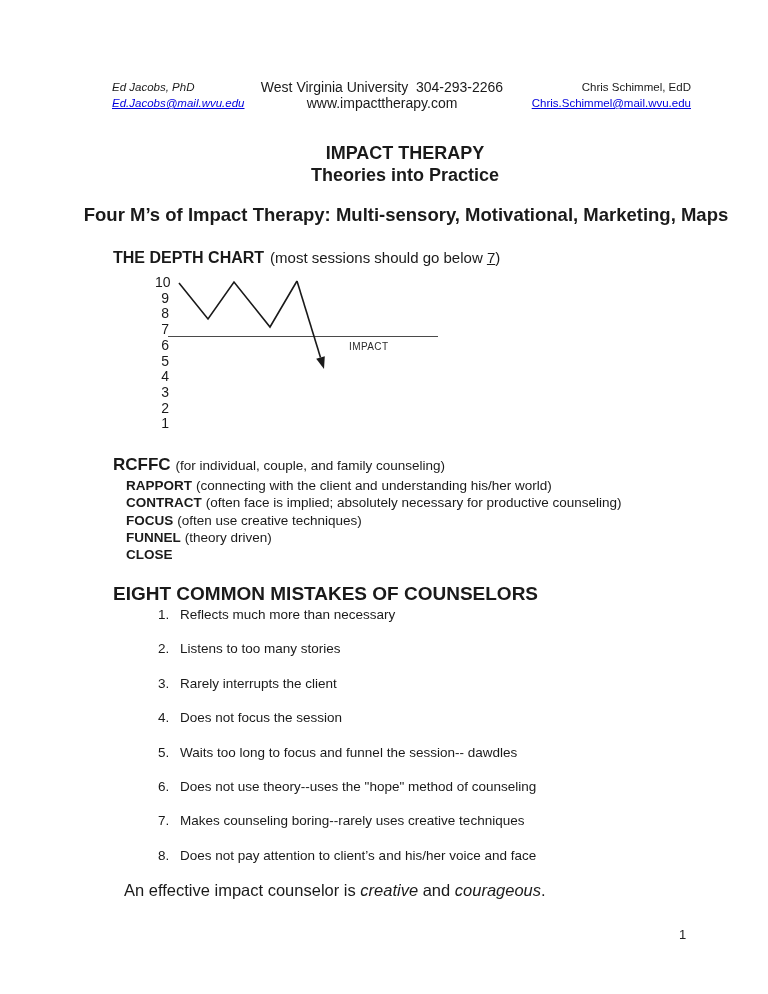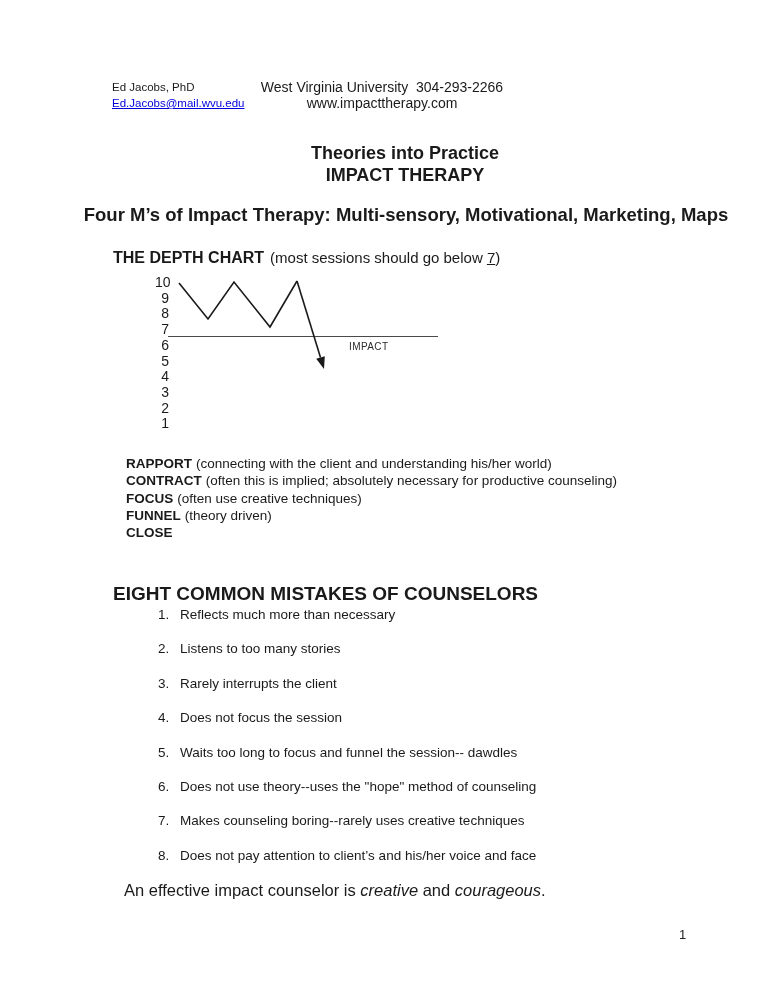--- a/index.html
+++ b/index.html
@@ -1,21 +1,21 @@
 <!DOCTYPE html>
 <html><head>
 <meta charset="utf-8">
 <style>
   html,body { margin:0; padding:0; background:#ffffff; }
   .page {
     position:relative; width:768px; height:994px; background:#ffffff;
     font-family:"Liberation Sans","DejaVu Sans",sans-serif; color:#1a1a1a; overflow:hidden;
   }
   
-  .hdr-left  { position:absolute; left:112px; top:79px;  font-size:11.5px; line-height:16px; }
+  .hdr-left  { position:absolute; left:112px; top:79px;  font-size:11.5px; line-height:16px;font-style:italic; }
   .hdr-center{ position:absolute; left:230px; top:79px; width:304px; text-align:center; font-size:14px; line-height:16px; }
   .hdr-right { position:absolute; right:77px; top:79px; text-align:right; font-size:11.5px; line-height:16px; }
   .link { color:#0000dd; text-decoration:underline; cursor:pointer; }
 
   
   .title { position:absolute; left:80px; top:142px; width:650px; text-align:center;
            font-weight:bold; font-size:18px; line-height:22px; }
   .subtitle { position:absolute; left:74px; top:204px; width:664px; text-align:center;
               font-weight:bold; font-size:18.5px; white-space:nowrap; }
 
@@ -57,24 +57,28 @@
 <div class="page">
 
   <div class="hdr-left">
     <div>Ed Jacobs, PhD</div>
     <div class="link">Ed.Jacobs@mail.wvu.edu</div>
   </div>
   <div class="hdr-center">
     <div>West Virginia University&nbsp; 304-293-2266</div>
     <div>www.impacttherapy.com</div>
   </div>
+  <div class="hdr-right">
+    <div>Chris Schimmel, EdD</div>
+    <div class="link">Chris.Schimmel@mail.wvu.edu</div>
+  </div>
 
   <div class="title">
+    <div>IMPACT THERAPY</div>
     <div>Theories into Practice</div>
-    <div>IMPACT THERAPY</div>
   </div>
   <div class="subtitle">Four M’s of Impact Therapy: Multi-sensory, Motivational, Marketing, Maps</div>
 
   <div class="depth-heading">
     <span class="h-big">THE DEPTH CHART</span><span class="h-note"><span>(most sessions should go below </span><span class="u">7</span><span>)</span></span>
   </div>
 
   <div class="chart">
     <div class="scale">
       <div>10</div>
@@ -91,23 +95,26 @@
     <svg width="470" height="165" viewBox="0 0 470 165">
       <line x1="13" y1="64.5" x2="283" y2="64.5" stroke="#4a4a4a" stroke-width="1.2"></line>
       <polyline points="24,11 53,47 79,10 115,55 142,9" fill="none" stroke="#1a1a1a" stroke-width="1.6" stroke-linejoin="miter"></polyline>
       <line x1="142" y1="9" x2="165.5" y2="85.5" stroke="#1a1a1a" stroke-width="1.6"></line>
       <polygon points="169,97 161.2,86.8 169.8,84.2" fill="#1a1a1a"></polygon>
     </svg>
     <span class="impact">IMPACT</span>
   </div>
 
   <div class="rcffc">
+    <div class="rcffc-head">
+      <span class="h-mid">RCFFC</span><span class="note-mid">(for individual, couple, and family counseling)</span>
+    </div>
     <div class="rcffc-items">
       <div><span class="term">RAPPORT</span><span>(connecting with the client and understanding his/her world)</span></div>
-      <div><span class="term">CONTRACT</span><span>(often this is implied; absolutely necessary for productive counseling)</span></div>
+      <div><span class="term">CONTRACT</span><span>(often face is implied; absolutely necessary for productive counseling)</span></div>
       <div><span class="term">FOCUS</span><span>(often use creative techniques)</span></div>
       <div><span class="term">FUNNEL</span><span>(theory driven)</span></div>
       <div><span class="term">CLOSE</span><span></span></div>
     </div>
   </div>
 
   <div class="mist-head">EIGHT COMMON MISTAKES OF COUNSELORS</div>
   <div class="mist-list">
     <div class="mi">
         <span class="num">1.</span>

